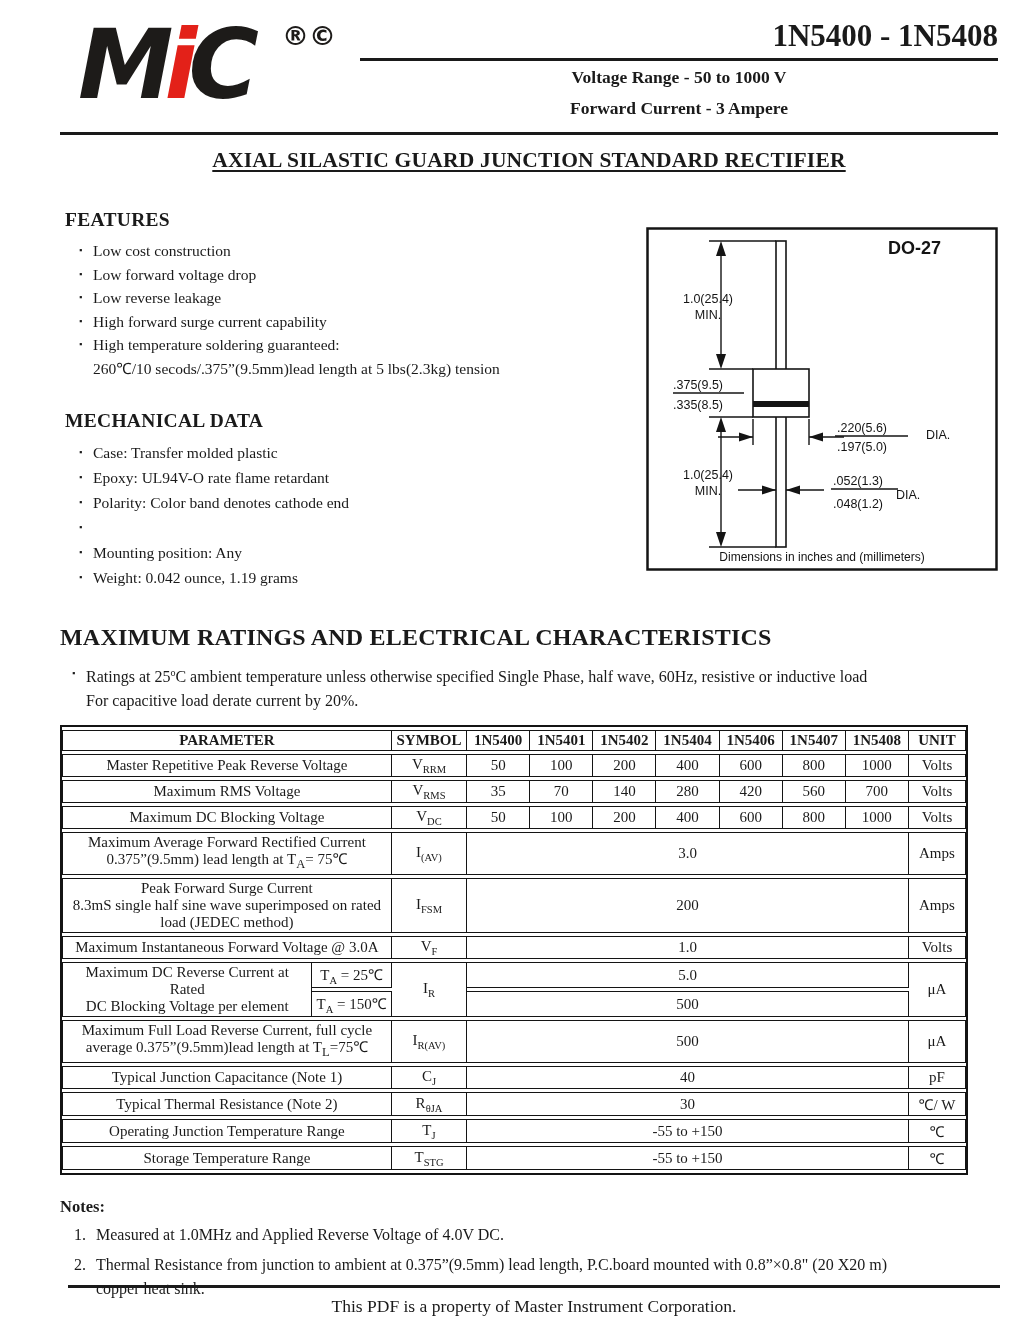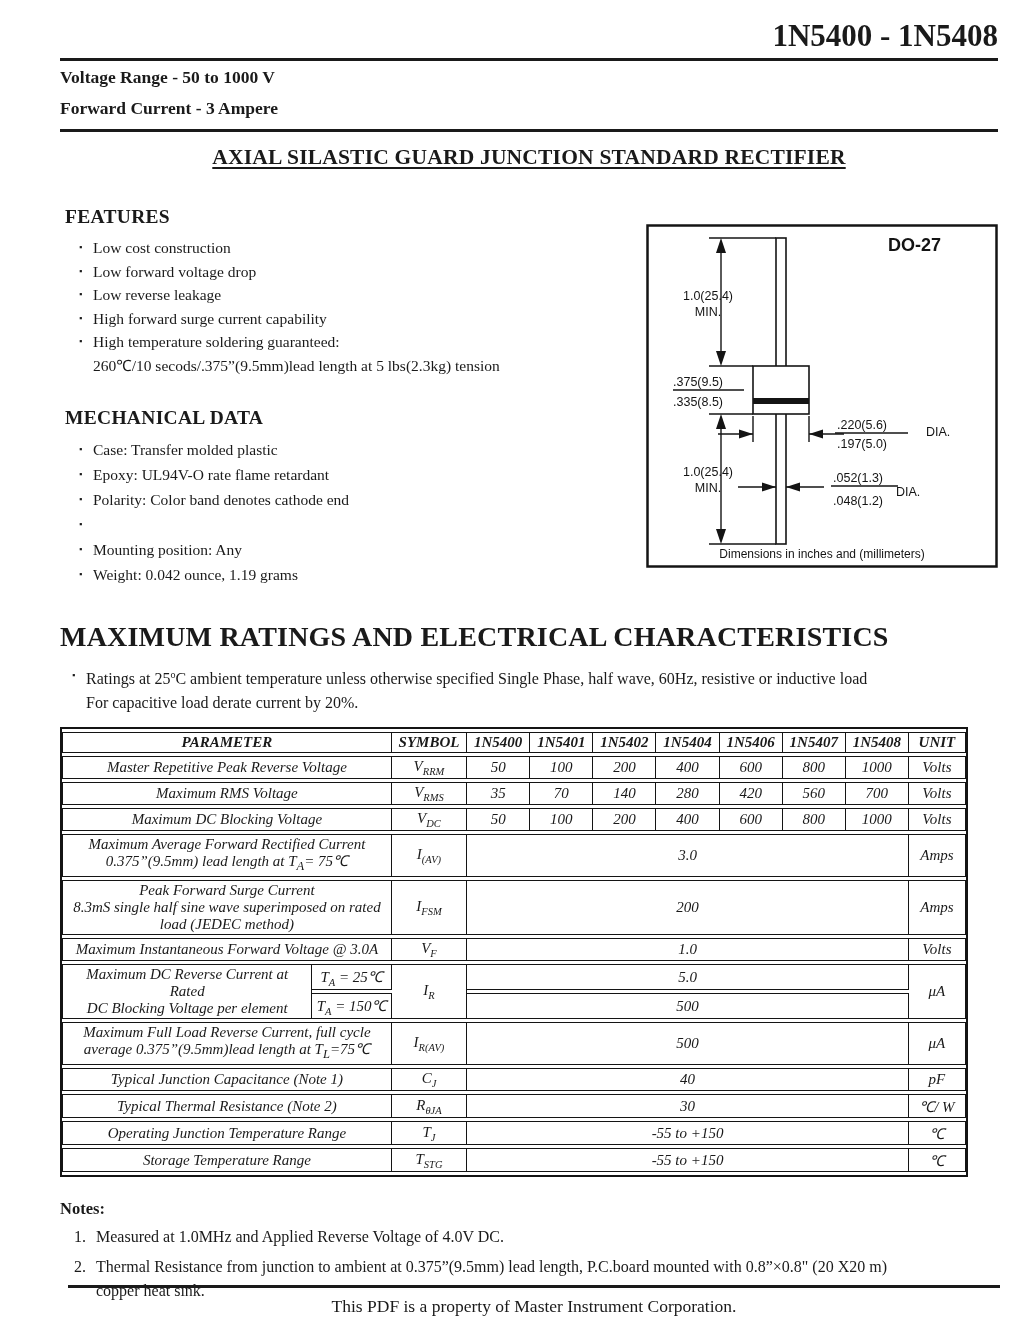--- a/index.html
+++ b/index.html
@@ -28,21 +28,21 @@
   .logo-marks{
     position:absolute;top:6px;left:222px;
     font-family:"DejaVu Sans", sans-serif;
     font-weight:bold;font-style:normal;font-size:27px;letter-spacing:0px;color:#1d1b19;
   }
   .header-right{flex:1;padding-top:4px;}
   .part-range{
     text-align:right;font-size:31px;font-weight:bold;
     padding-bottom:4px;border-bottom:3px solid #1a1a1a;
   }
-  .spec-line{text-align:left;font-size:17.5px;font-weight:bold;line-height:29px;margin-top:2px;}
+  .spec-line{text-align:center;font-size:17.5px;font-weight:bold;line-height:29px;margin-top:2px;}
   .full-rule{border-top:3px solid #1a1a1a;margin-top:6px;}
   .doc-title{
     text-align:center;font-size:21.5px;font-weight:bold;
     margin:13px 0 0 0;letter-spacing:0.2px;
   }
   .doc-title span{text-decoration:underline;text-decoration-thickness:2px;text-underline-offset:3px;text-align:center;}
   
   .cols{display:flex;margin-top:36px;}
   .col-left{flex:1;padding-left:5px;}
   .sec-heading{font-size:19.5px;font-weight:bold;letter-spacing:0.3px;}
@@ -51,30 +51,30 @@
   .bitem .bullet{flex:0 0 14px;margin-left:14px;font-size:9px;line-height:23.5px;}
   .mech .bitem{line-height:25px;}
   .mech .bitem .bullet{line-height:25px;}
   .detail-line{margin-left:28px;font-size:15.5px;line-height:23.5px;}
   .mech{margin-top:30px;}
   
   .diagram-wrap{flex:0 0 352px;margin-top:18px;}
   .do27-box{display:block;}
   
   .ratings{margin-top:34px;}
-  .ratings-heading{font-size:28px;font-weight:bold;letter-spacing:0.2px;}
+  .ratings-heading{font-size:24px;font-weight:bold;letter-spacing:0.2px;}
   .ratings-note{display:flex;margin-top:10px;font-size:16px;line-height:24px;}
   .ratings-note .bullet{flex:0 0 14px;margin-left:12px;font-size:9px;line-height:24px;}
   sup.deg{font-size:10px;vertical-align:super;}
   
   table.rt{
     border-collapse:separate;border-spacing:0 3px;
     border:2.5px solid #141414;
     table-layout:fixed;width:908px;
-    margin-top:12px;background:#fff;font-style:italic;
+    margin-top:12px;background:#fff;
   }
   table.rt td{
     border-top:1.5px solid #141414;border-bottom:1.5px solid #141414;border-right:1.5px solid #141414;
     padding:1px 4px;vertical-align:middle;
     font-size:15px;text-align:center;
     overflow:hidden;
   }
   table.rt td.bl{border-left:1.5px solid #141414;}
   td.param{font-size:13.8px;text-align:left;padding-left:8px;line-height:17px;}
   td.hdrc{font-weight:bold;font-size:14.5px;padding:4px 2px;margin-top:16px;}
@@ -97,20 +97,24 @@
   .contact-row{display:flex;justify-content:space-between;font-size:17.5px;margin-top:6px;}
   .contact-row .email{margin-left:52px;}
   .contact-row .website{margin-right:100px;}
 </style>
 </head>
 <body>
 
 <div class="page">
 
   <div class="header">
+    <div class="logo-wrap">
+      <div class="logo-text"><span class="logo-m">M</span><span class="logo-i">i</span><span class="logo-c">C</span></div>
+      <span class="logo-marks">®©</span>
+    </div>
     <div class="header-right">
       <div class="part-range">1N5400 - 1N5408</div>
       <div class="spec-line">Voltage Range - 50 to 1000 V</div>
       <div class="spec-line">Forward Current - 3 Ampere</div>
     </div>
   </div>
   <div class="full-rule"></div>
   <div class="doc-title"><span>AXIAL SILASTIC GUARD JUNCTION STANDARD RECTIFIER</span></div>
 
   <div class="cols">

